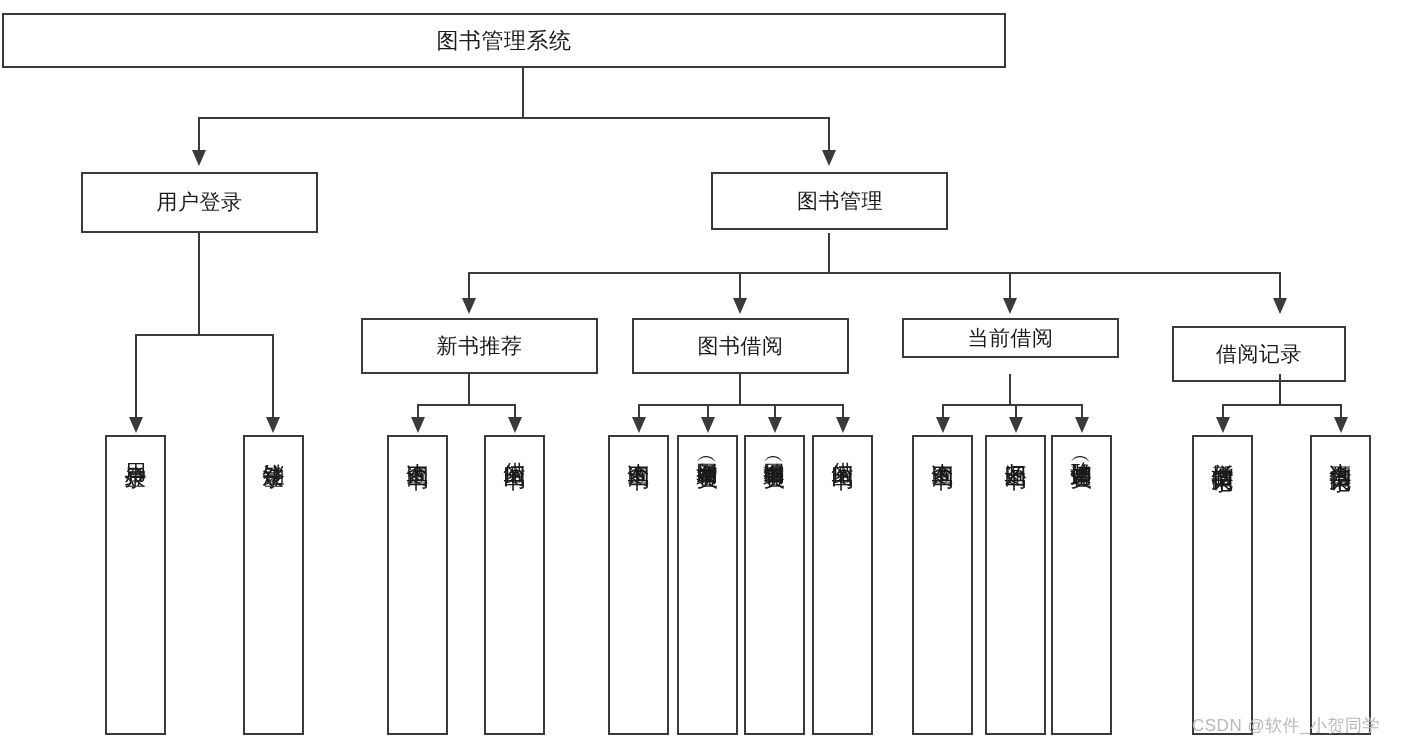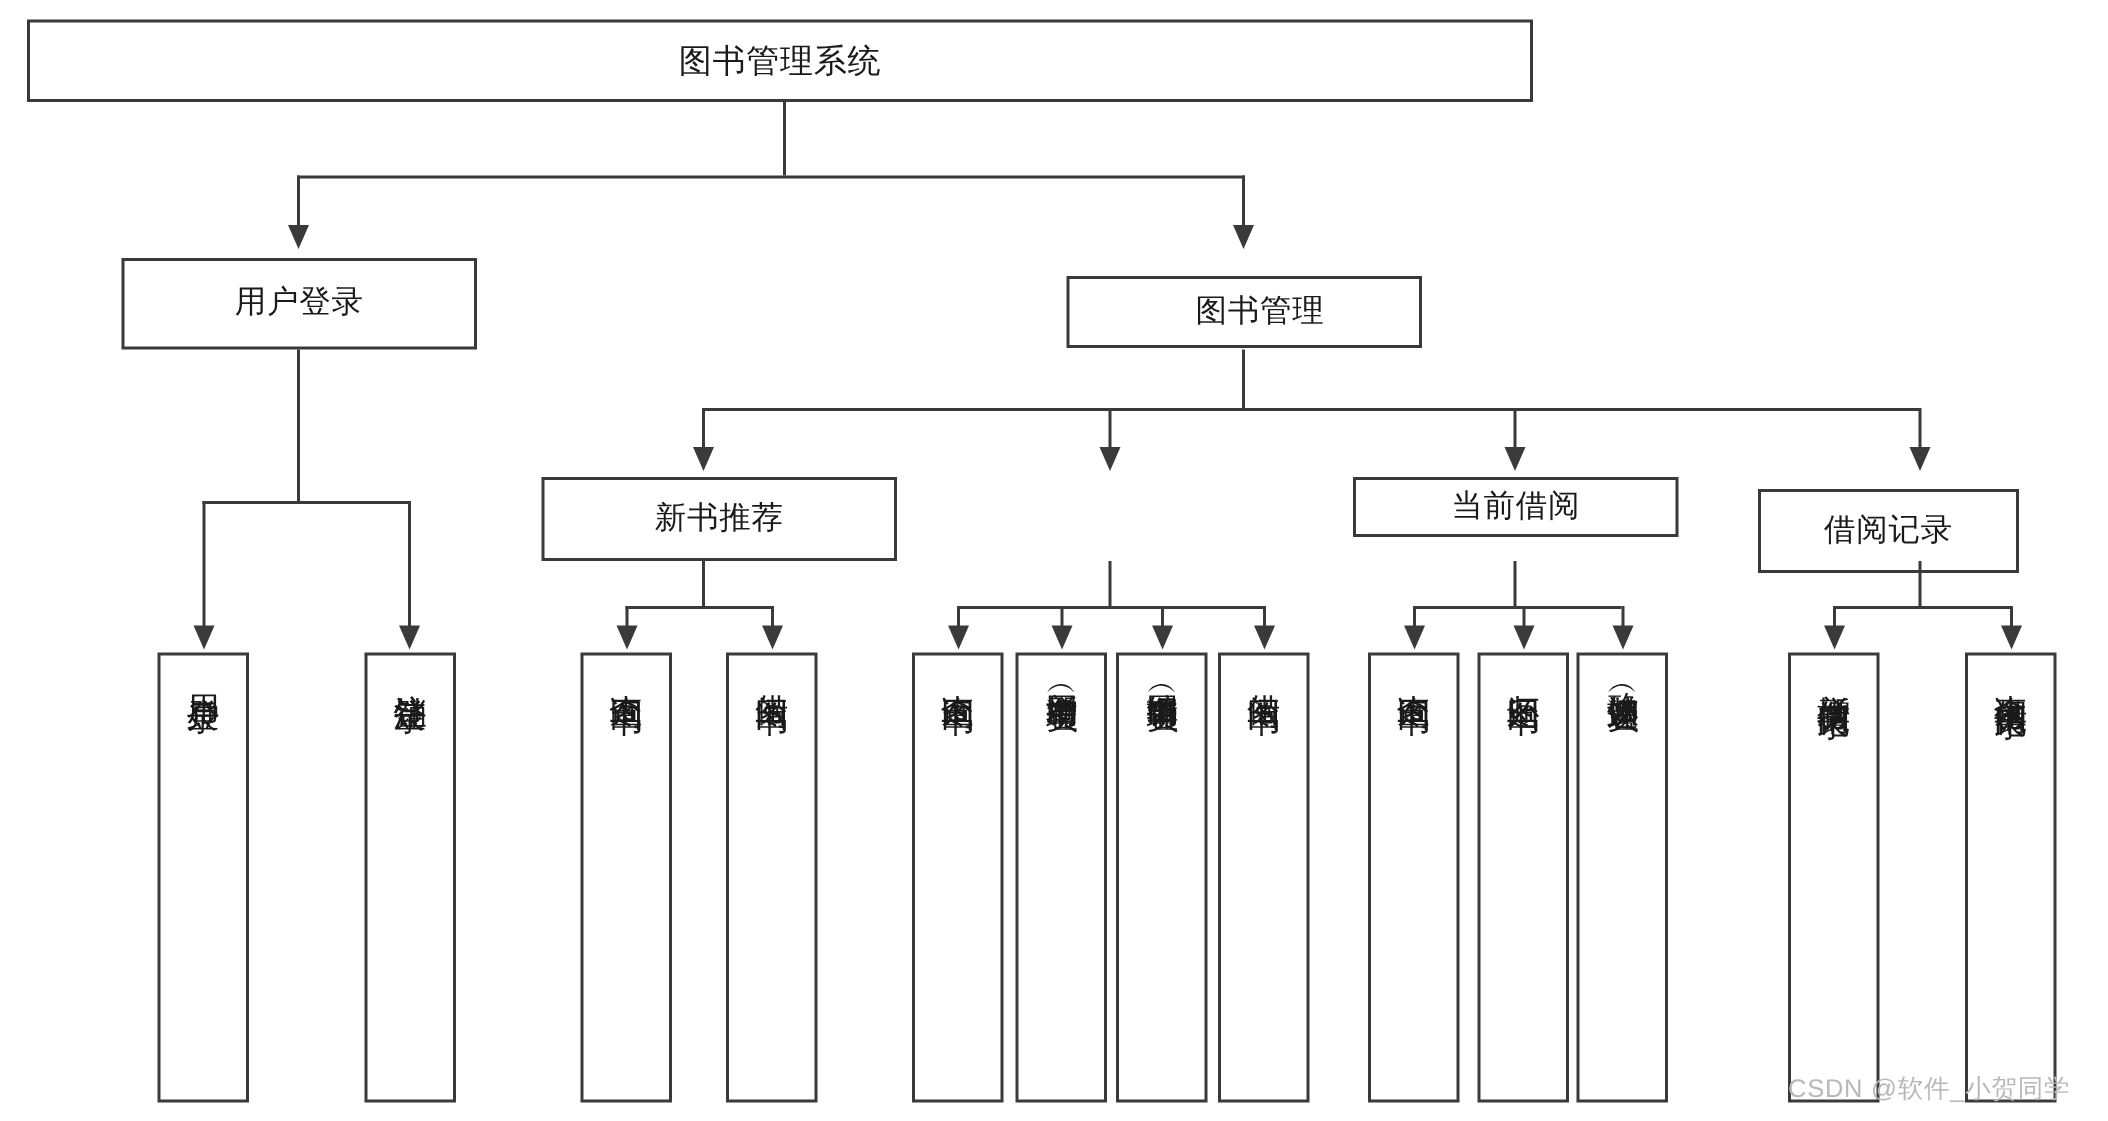--- a/index.html
+++ b/index.html
@@ -79,35 +79,35 @@
     color: #b8b8b8;
     white-space: nowrap;
     letter-spacing: 0.5px;
   }
 </style>
 </head>
 <body>
 
 <div id="canvas">
 
-  <div class="node root h-node" style="left:18px; top:13px; width:1004px; height:55px;">
+  <div class="node root h-node" style="left:2px; top:13px; width:1004px; height:55px;">
     <span class="label">图书管理系统</span>
   </div>
 
   <div class="vline" style="left:522px; top:68px; height:49px;"></div>
   <div class="hline" style="left:198px; top:117px; width:632px;"></div>
   <div class="vline" style="left:198px; top:117px; height:36px;"></div>
   <div class="arrow" style="left:192px; top:150px;"></div>
   <div class="vline" style="left:828px; top:117px; height:36px;"></div>
   <div class="arrow" style="left:822px; top:150px;"></div>
 
   <div class="node h-node" style="left:81px; top:172px; width:237px; height:61px;">
     <span class="label">用户登录</span>
   </div>
-  <div class="node h-node" style="left:711px; top:184px; width:237px; height:48px;padding-left:21px;">
+  <div class="node h-node" style="left:711px; top:172px; width:237px; height:58px;padding-left:21px;">
     <span class="label">图书管理</span>
   </div>
 
   <div class="vline" style="left:198px; top:233px; height:101px;"></div>
   <div class="hline" style="left:135px; top:334px; width:137px;"></div>
   <div class="vline" style="left:135px; top:334px; height:84px;"></div>
   <div class="arrow" style="left:129px; top:417px;"></div>
   <div class="vline" style="left:272px; top:334px; height:84px;"></div>
   <div class="arrow" style="left:266px; top:417px;"></div>
 
@@ -118,20 +118,23 @@
   <div class="vline" style="left:739px; top:272px; height:28px;"></div>
   <div class="arrow" style="left:733px; top:298px;"></div>
   <div class="vline" style="left:1009px; top:272px; height:28px;"></div>
   <div class="arrow" style="left:1003px; top:298px;"></div>
   <div class="vline" style="left:1279px; top:272px; height:28px;"></div>
   <div class="arrow" style="left:1273px; top:298px;"></div>
 
   <div class="node h-node" style="left:361px; top:318px; width:237px; height:56px;">
     <span class="label">新书推荐</span>
   </div>
+  <div class="node h-node" style="left:632px; top:318px; width:217px; height:56px;">
+    <span class="label">图书借阅</span>
+  </div>
   <div class="node h-node" style="left:902px; top:318px; width:217px; height:40px;">
     <span class="label">当前借阅</span>
   </div>
   <div class="node h-node" style="left:1172px; top:326px; width:174px; height:56px;">
     <span class="label">借阅记录</span>
   </div>
 
   <div class="vline" style="left:468px; top:374px; height:30px;"></div>
   <div class="hline" style="left:417px; top:404px; width:98px;"></div>
   <div class="vline" style="left:417px; top:404px; height:14px;"></div>

